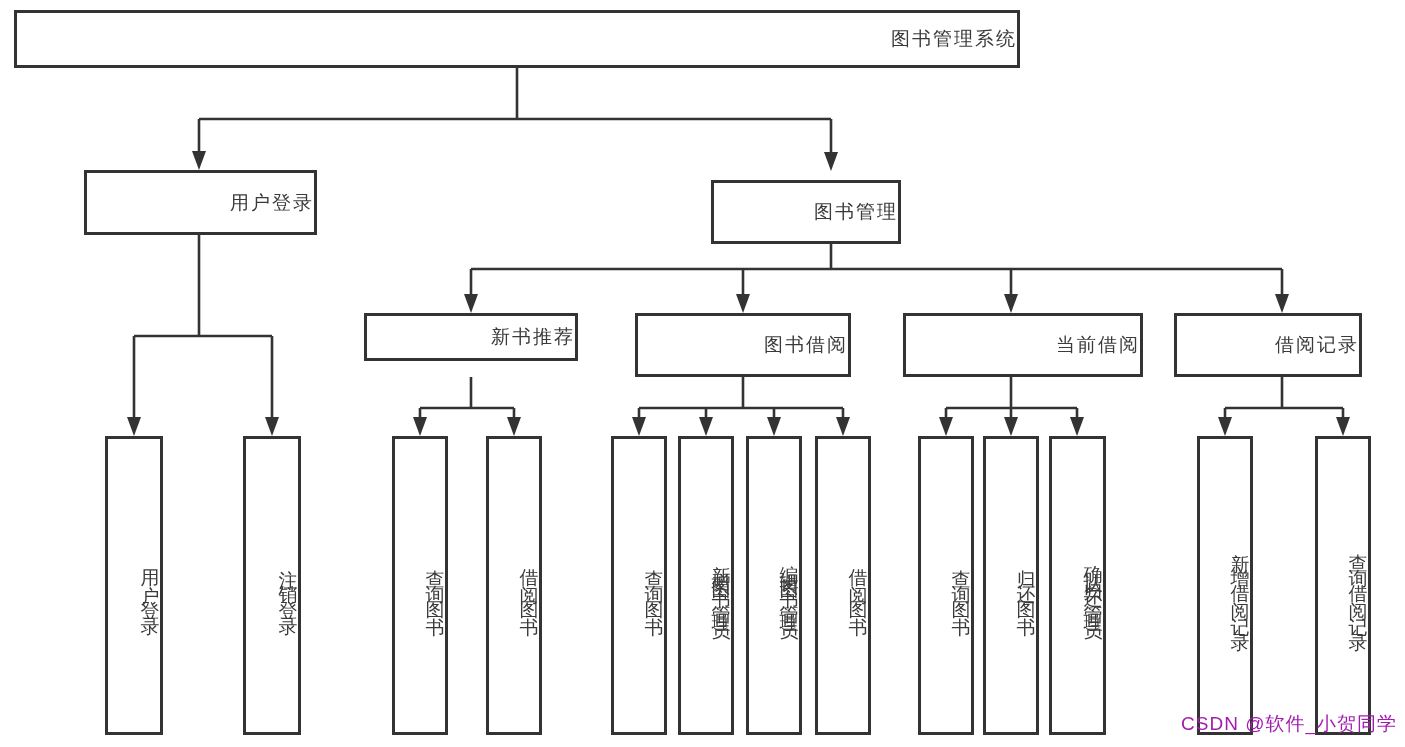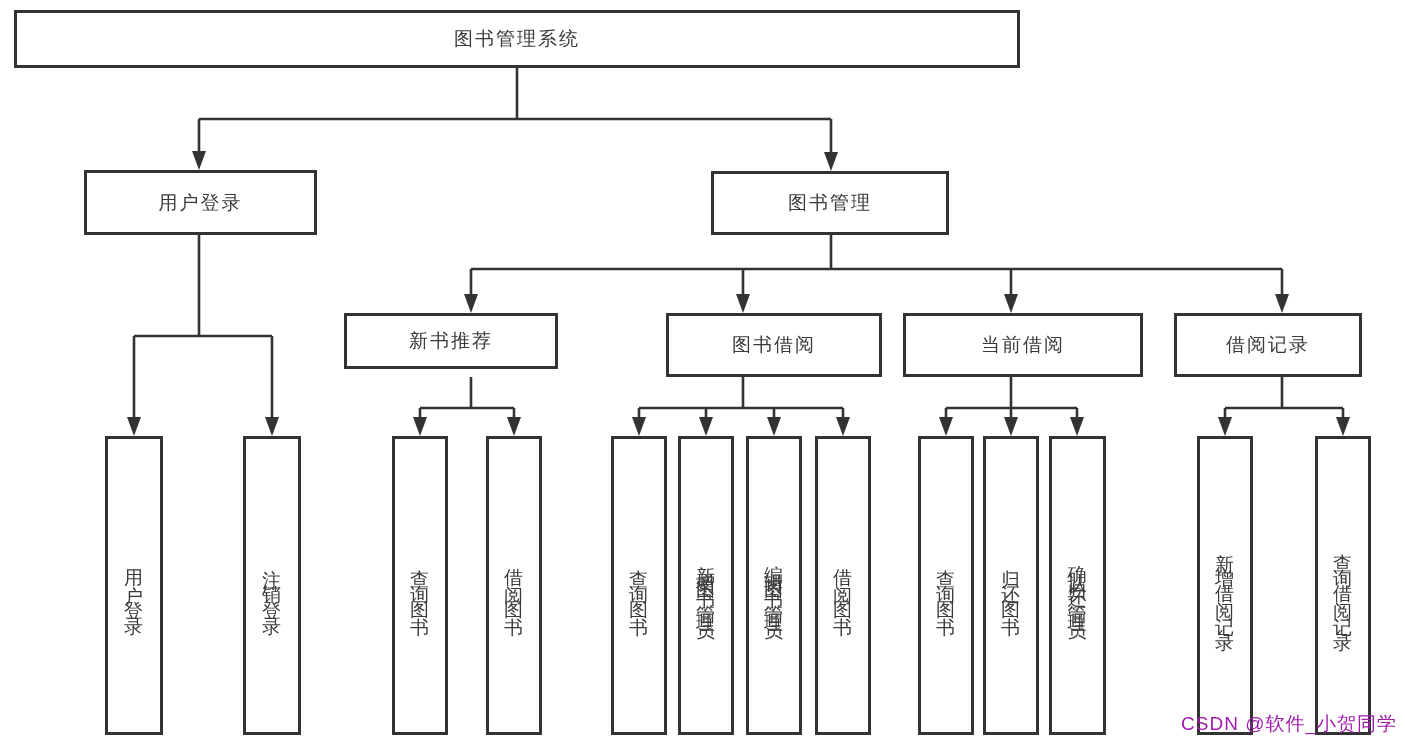--- a/index.html
+++ b/index.html
@@ -20,21 +20,21 @@
     left: 0; top: 0;
     width: 1405px; height: 747px;
     z-index: 1;
   }
   .box {
     position: absolute;
     background: #ffffff;
     border: 3px solid #333333;
     display: flex;
     align-items: center;
-    justify-content: center;
+    justify-content: flex-end;
     z-index: 2;
   }
   .box .lbl {
     font-size: 19px;
     color: #3a3a3a;
     letter-spacing: 2px;
     white-space: nowrap;
   }
   .vbox .lbl {
     writing-mode: vertical-rl;
@@ -102,28 +102,28 @@
     </g>
   </svg>
 
   <div class="box" style="left:14px; top:10px; width:1006px; height:58px">
     <span class="lbl">图书管理系统</span>
   </div>
 
   <div class="box" style="left:84px; top:170px; width:233px; height:65px">
     <span class="lbl">用户登录</span>
   </div>
-  <div class="box" style="left:711px; top:171px; width:238px; height:64px">
+  <div class="box" style="left:711px; top:180px; width:190px; height:64px">
     <span class="lbl">图书管理</span>
   </div>
 
-  <div class="box" style="left:344px; top:313px; width:214px; height:56px">
+  <div class="box" style="left:364px; top:313px; width:214px; height:48px">
     <span class="lbl">新书推荐</span>
   </div>
-  <div class="box" style="left:666px; top:313px; width:216px; height:64px">
+  <div class="box" style="left:635px; top:313px; width:216px; height:64px">
     <span class="lbl">图书借阅</span>
   </div>
   <div class="box" style="left:903px; top:313px; width:240px; height:64px">
     <span class="lbl">当前借阅</span>
   </div>
   <div class="box" style="left:1174px; top:313px; width:188px; height:64px">
     <span class="lbl">借阅记录</span>
   </div>
 
   <div class="box vbox" style="left:105px; top:436px; width:58px; height:299px">

